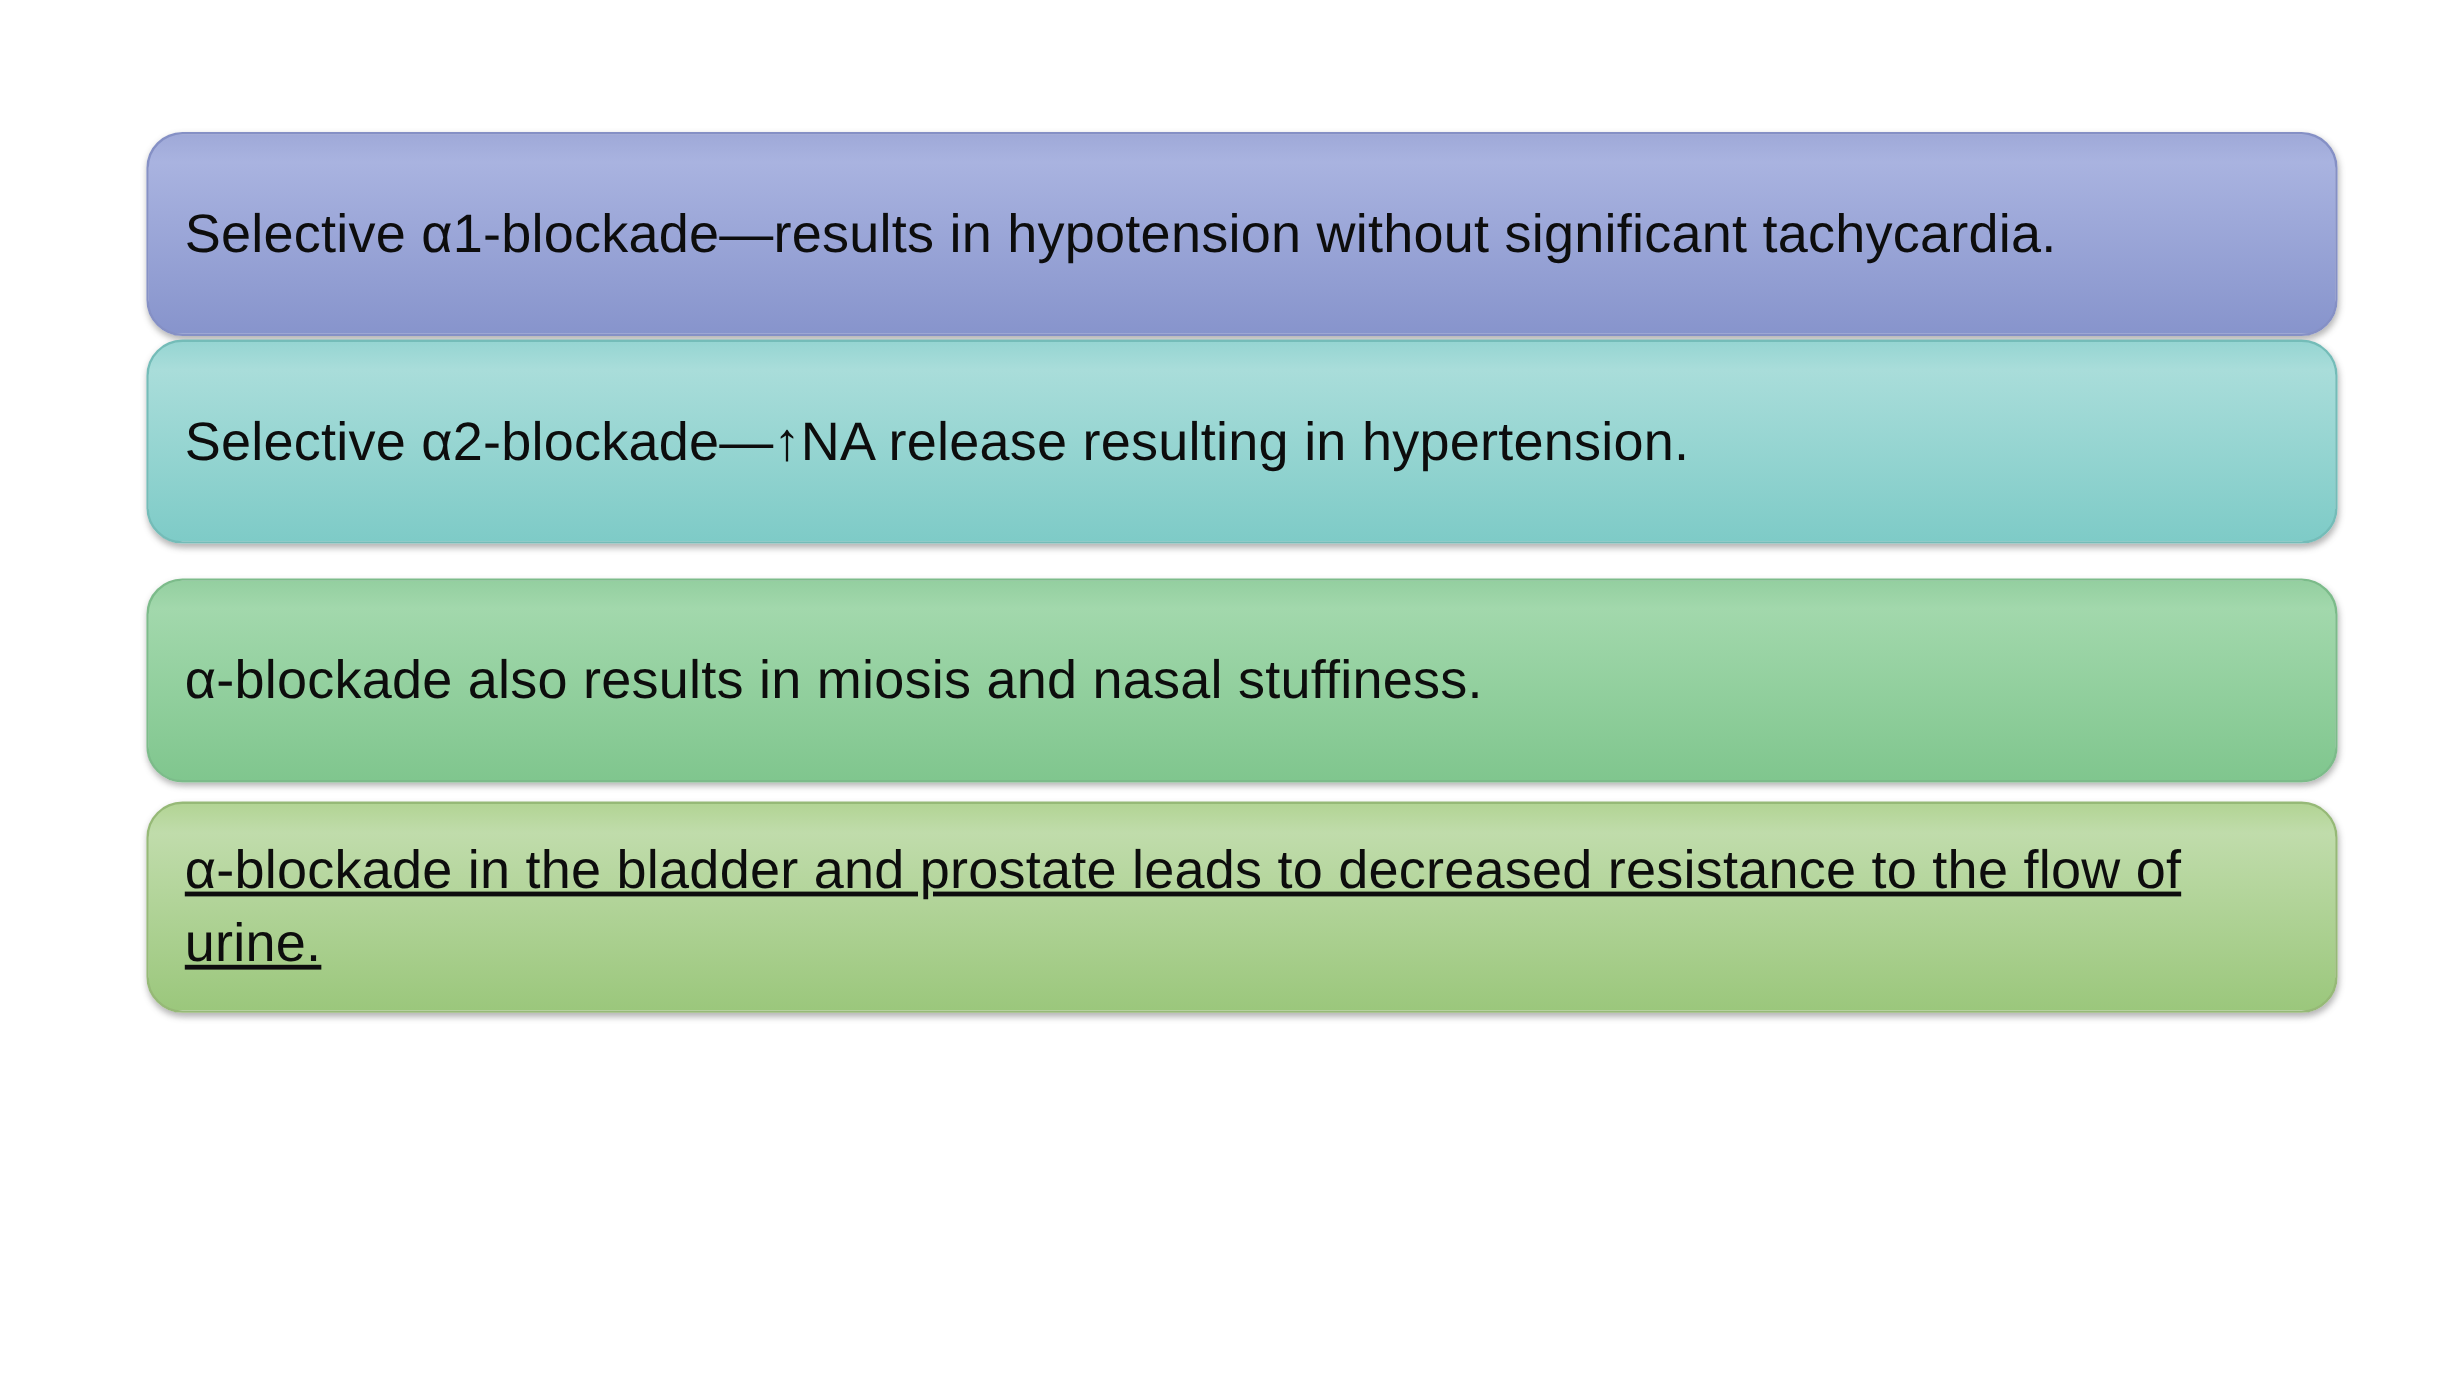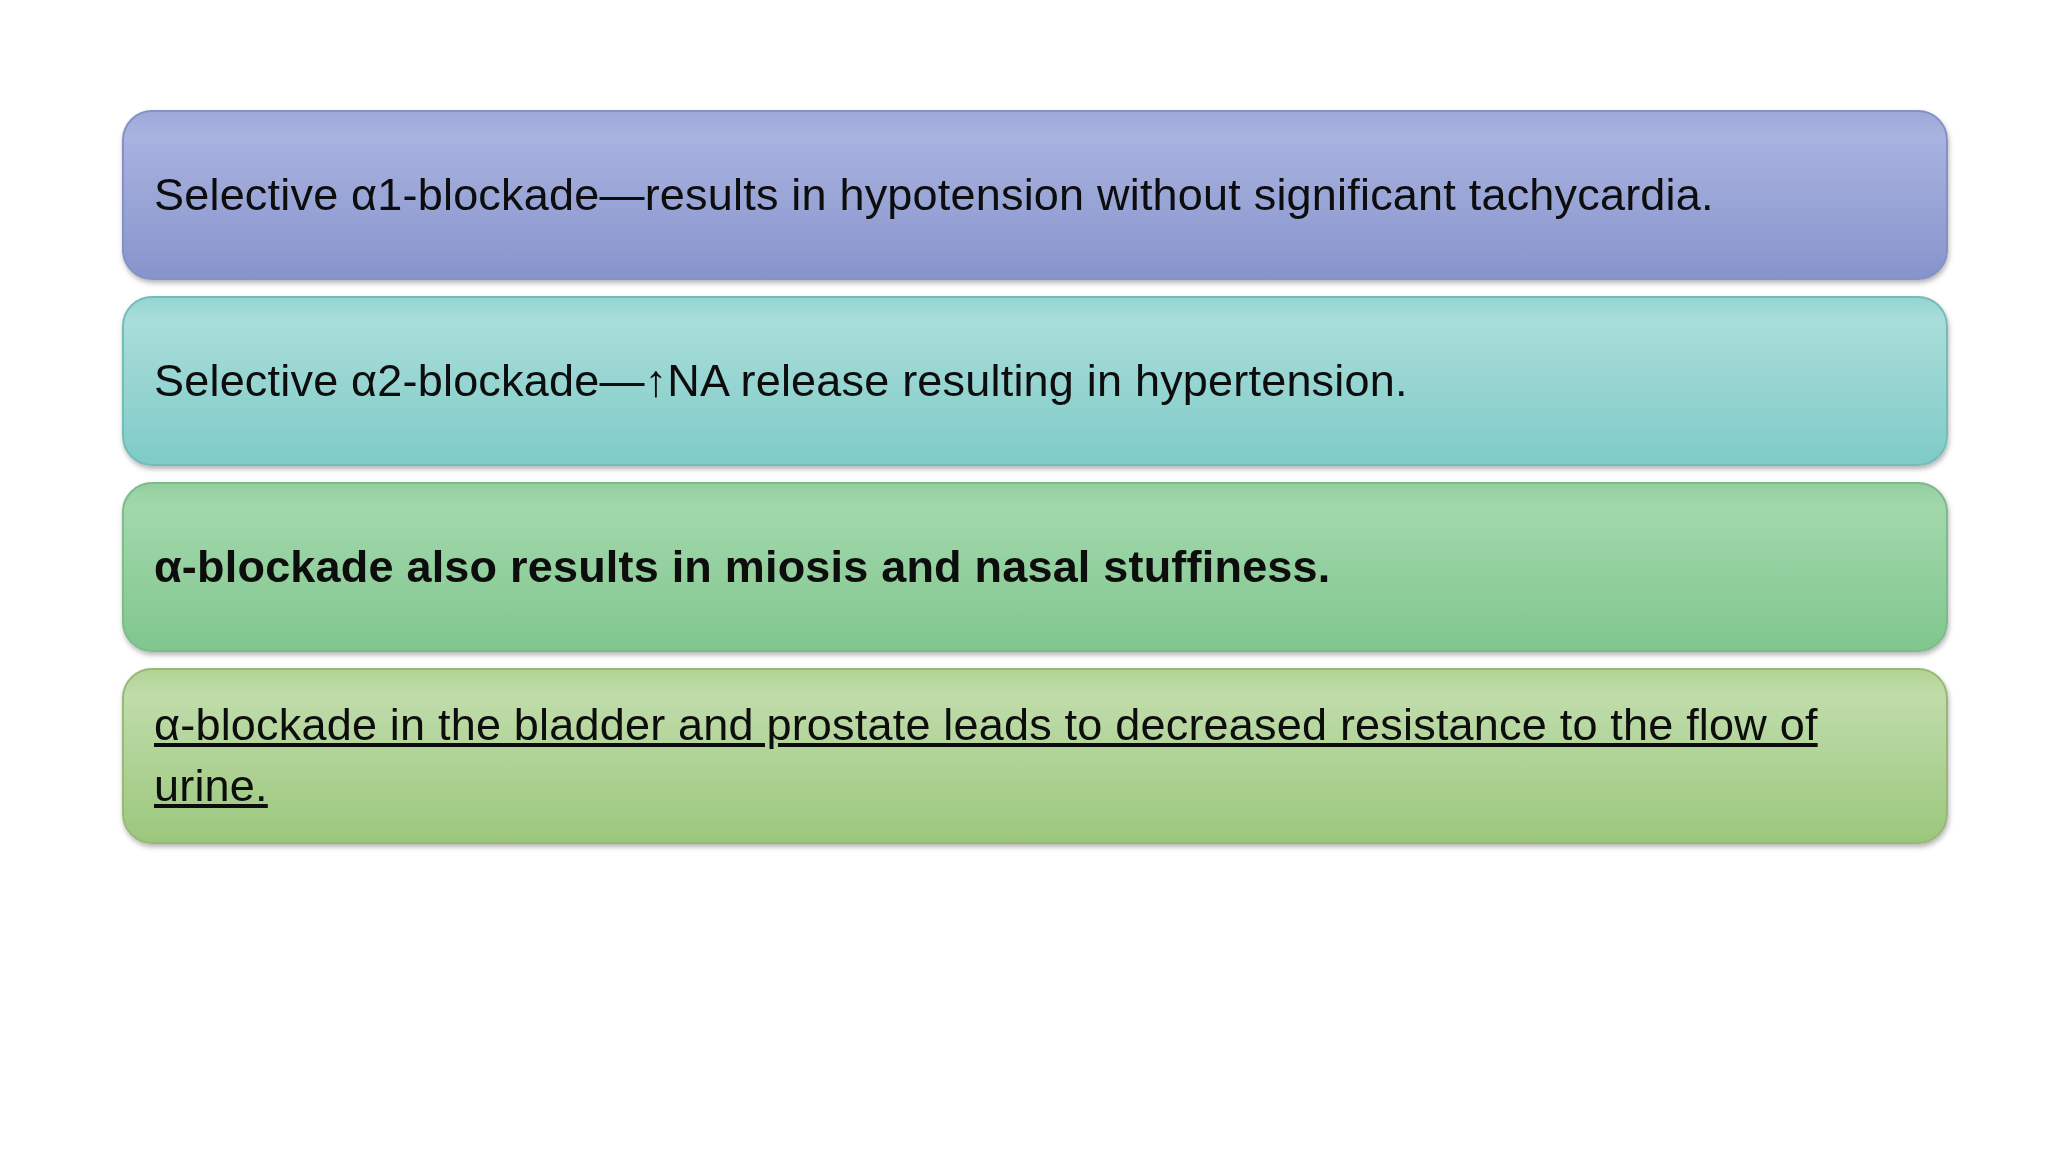--- a/index.html
+++ b/index.html
@@ -32,22 +32,22 @@
     font-size: 45px;
     line-height: 1.35;
     color: #0d0d0d;
     letter-spacing: 0.2px;
     box-shadow: 1px 3px 5px rgba(90, 90, 90, 0.45);
   }
   .list-box .box-text {
     display: block;
   }
   .box-1 { top: 110px; height: 170px; }
-  .box-2 { top: 296px; height: 170px; }
-  .box-3 { top: 482px; height: 170px; font-weight: bold; }
+  .box-2 { top: 283px; height: 170px; }
+  .box-3 { top: 482px; height: 170px; }
   .box-4 { top: 668px; height: 176px; }
 </style>
 </head>
 <body>
 
 <div class="slide" style="background: rgb(255, 255, 255);">
 
   <div class="list-box box-1" style="background: linear-gradient(rgb(159, 169, 216) 0%, rgb(169, 179, 224) 14%, rgb(135, 148, 204) 100%); border-color: rgb(133, 144, 197); color: rgb(13, 13, 13);">
     <span class="box-text">Selective α1-blockade—results in hypotension without significant tachycardia.</span>
   </div>

